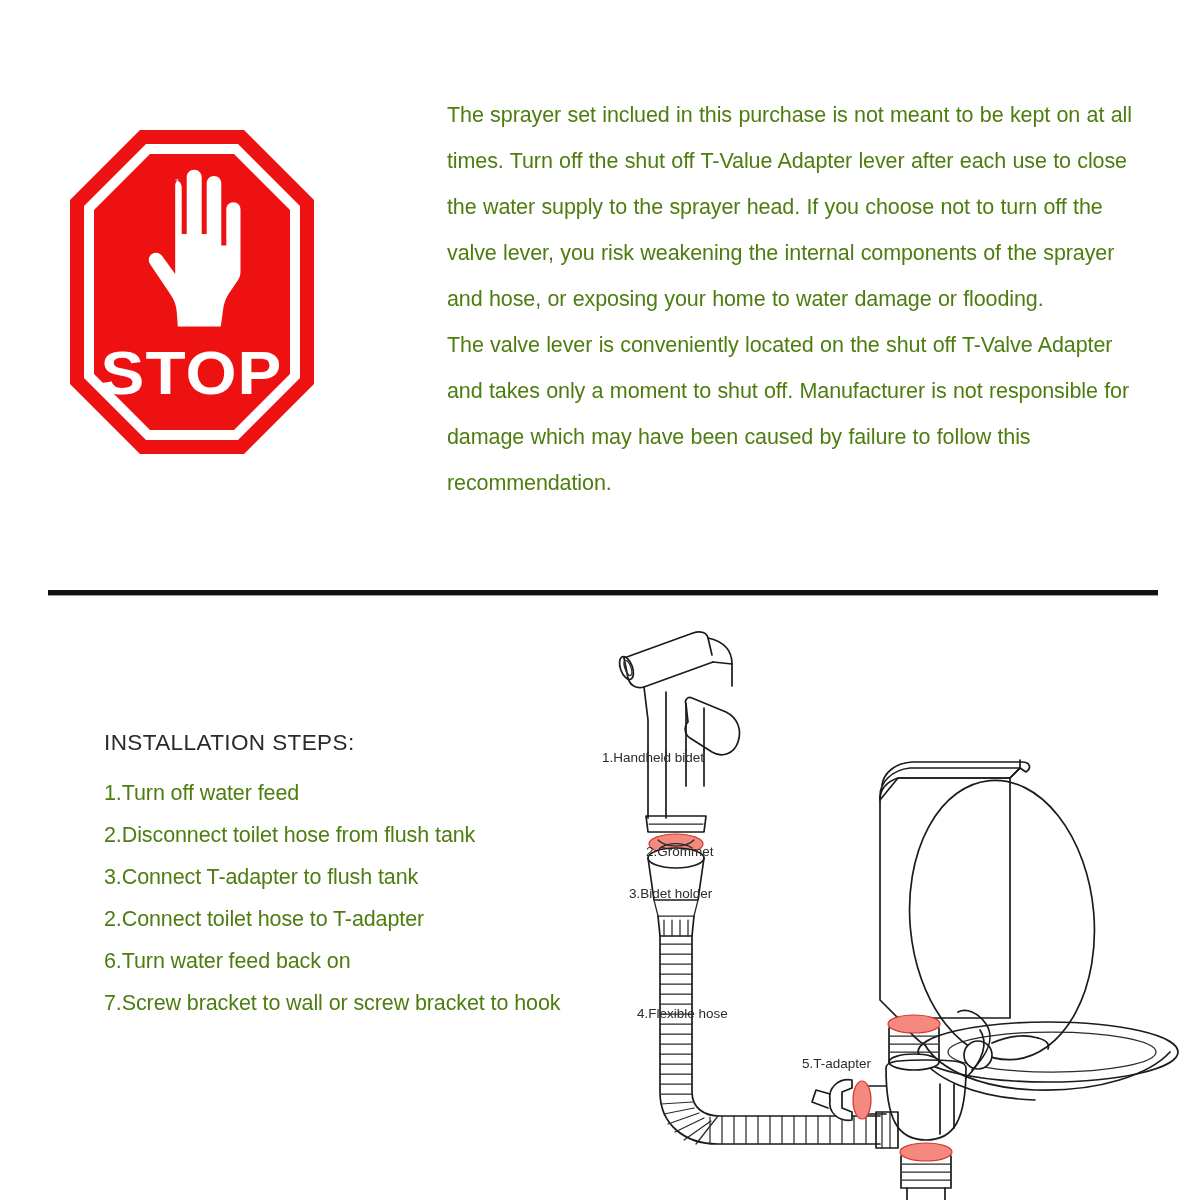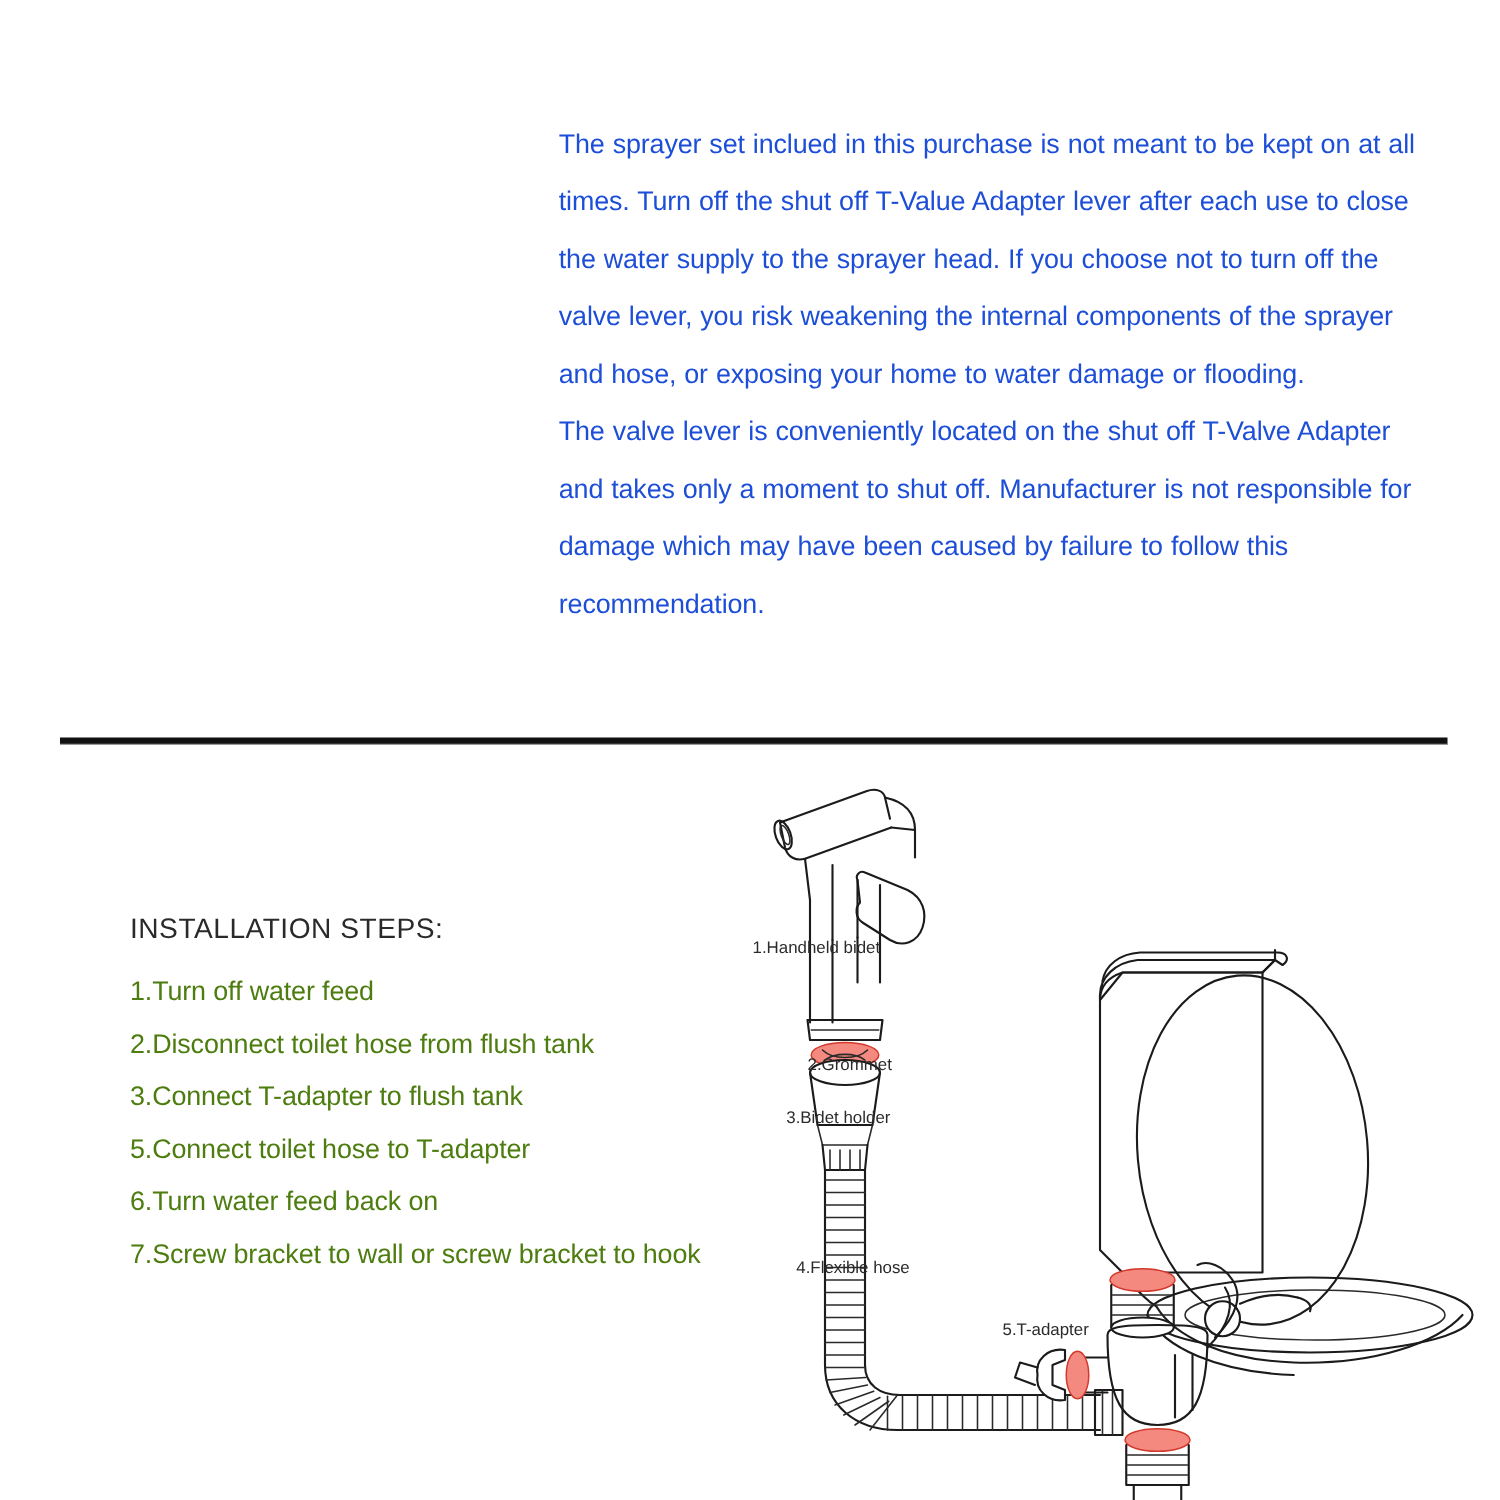--- a/index.html
+++ b/index.html
@@ -37,21 +37,21 @@
     position: absolute;
     left: 447px;
     top: 92px;
     width: 690px;
   }
   #warning-text p {
     margin: 0;
     font-size: 21.5px;
     line-height: 46px;
     letter-spacing: -0.1px;
-    color: #1d4ed8;
+    color: #4d7c0f;
     font-family: "Liberation Sans", "DejaVu Sans", sans-serif;
     text-align: left;
     word-spacing: 0.5px;
   }
   #warning-text p + p { margin-top: 0; }
 
   
   #divider {
     position: absolute;
     left: 48px;
@@ -125,36 +125,76 @@
     fill: #f4897f;
     stroke: #d3392c;
     stroke-width: 1.2;
   }
 </style>
 </head>
 <body>
 
 <section id="warning-section">
 
+  <div id="stop-sign-wrap">
+    <svg id="stop-sign-svg" viewBox="0 0 260 340">
+
+      <polygon fill="#EE1111" points="78,8 182,8 252,78 252,262 182,332 78,332 8,262 8,78"></polygon>
+
+      <polygon fill="#FFFFFF" points="84,22 176,22 238,84 238,256 176,318 84,318 22,256 22,84"></polygon>
+
+      <polygon fill="#EE1111" points="88,32 172,32 228,88 228,252 172,308 88,308 32,252 32,88"></polygon>
+
+      <g fill="#FFFFFF">
+        <path d="M112.5,58
+                 c4.2,0 7.2,3.2 7.2,7.4
+                 l0,46.5 l5.0,0 l0,-56.5
+                 c0,-4.3 3.2,-7.6 7.5,-7.6
+                 c4.3,0 7.5,3.3 7.5,7.6
+                 l0,56.5 l5.0,0 l0,-50.5
+                 c0,-4.2 3.1,-7.4 7.3,-7.4
+                 c4.2,0 7.3,3.2 7.3,7.4
+                 l0,62.0 l5.0,0 l0,-36.0
+                 c0,-4.1 3.0,-7.2 7.1,-7.2
+                 c4.1,0 7.1,3.1 7.1,7.2
+                 l0,61.0
+                 c0,3.5 -0.4,6.4 -2.3,9.3
+                 l-9.6,14.3
+                 c-3.0,4.5 -4.6,9.0 -5.4,14.8
+                 l-2.4,17.6
+                 l-43.0,0
+                 l-1.0,-14.0
+                 c-0.5,-7.0 -2.4,-12.2 -6.3,-18.0
+                 l-20.5,-30.3
+                 c-2.3,-3.4 -1.4,-7.9 1.9,-10.2
+                 c3.2,-2.2 7.6,-1.5 9.9,1.7
+                 l13.4,18.3
+                 l0,-88.1
+                 c0,-4.2 3.0,-7.4 7.3,-7.4 Z"></path>
+      </g>
+
+      <text x="130" y="272" text-anchor="middle" fill="#FFFFFF" font-family="Liberation Sans, DejaVu Sans, sans-serif" font-size="62" font-weight="bold" letter-spacing="1" transform="scale(1.06,1) translate(-7.8,0)">STOP</text>
+    </svg>
+  </div>
 
   <div id="warning-text">
     <p>The sprayer set inclued in this purchase is not meant to be kept on at all times. Turn off the shut off T-Value Adapter lever after each use to close the water supply to the sprayer head. If you choose not to turn off the valve lever, you risk weakening the internal components of the sprayer and hose, or exposing your home to water damage or flooding.</p>
     <p>The valve lever is conveniently located on the shut off T-Valve Adapter and takes only a moment to shut off. Manufacturer is not responsible for damage which  may have been caused by failure to follow this recommendation.</p>
   </div>
 
 </section>
 
 <div id="divider"></div>
 
 <section id="install-section">
   <div id="install-title">INSTALLATION STEPS:</div>
   <div class="install-step">1.Turn off water feed</div>
   <div class="install-step">2.Disconnect toilet hose from flush tank</div>
   <div class="install-step">3.Connect T-adapter to flush tank</div>
-  <div class="install-step">5.Connect toilet hose to T-adapter</div>
+  <div class="install-step">2.Connect toilet hose to T-adapter</div>
   <div class="install-step">6.Turn water feed back on</div>
   <div class="install-step">7.Screw bracket to wall or screw bracket to hook</div>
 </section>
 
 <section id="diagram-wrap">
   <svg id="diagram-svg" viewBox="0 0 600 600">
 
     <g>
 
       <path class="ink" d="M300,200 L300,400 L318,418 L430,418 L430,178 L318,178 Z"></path>

